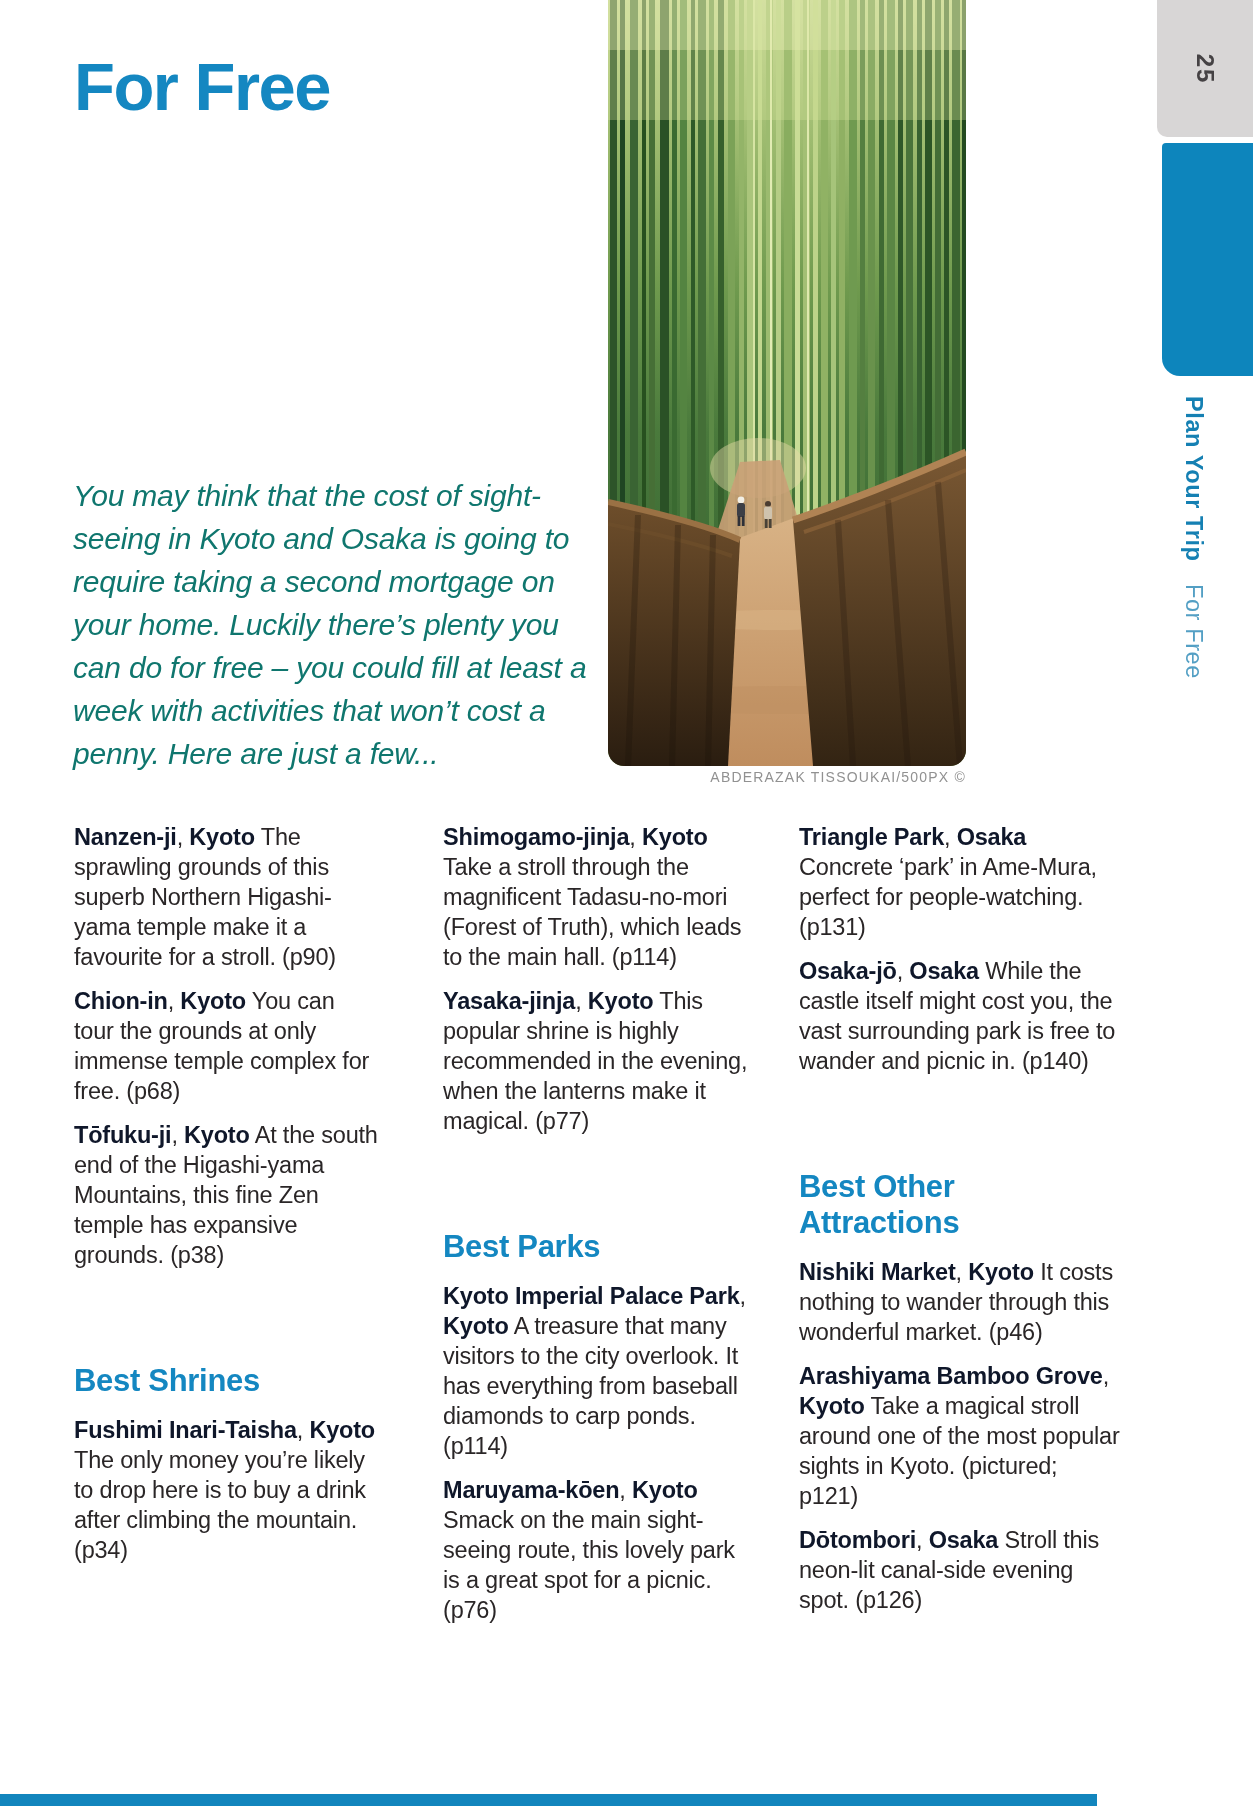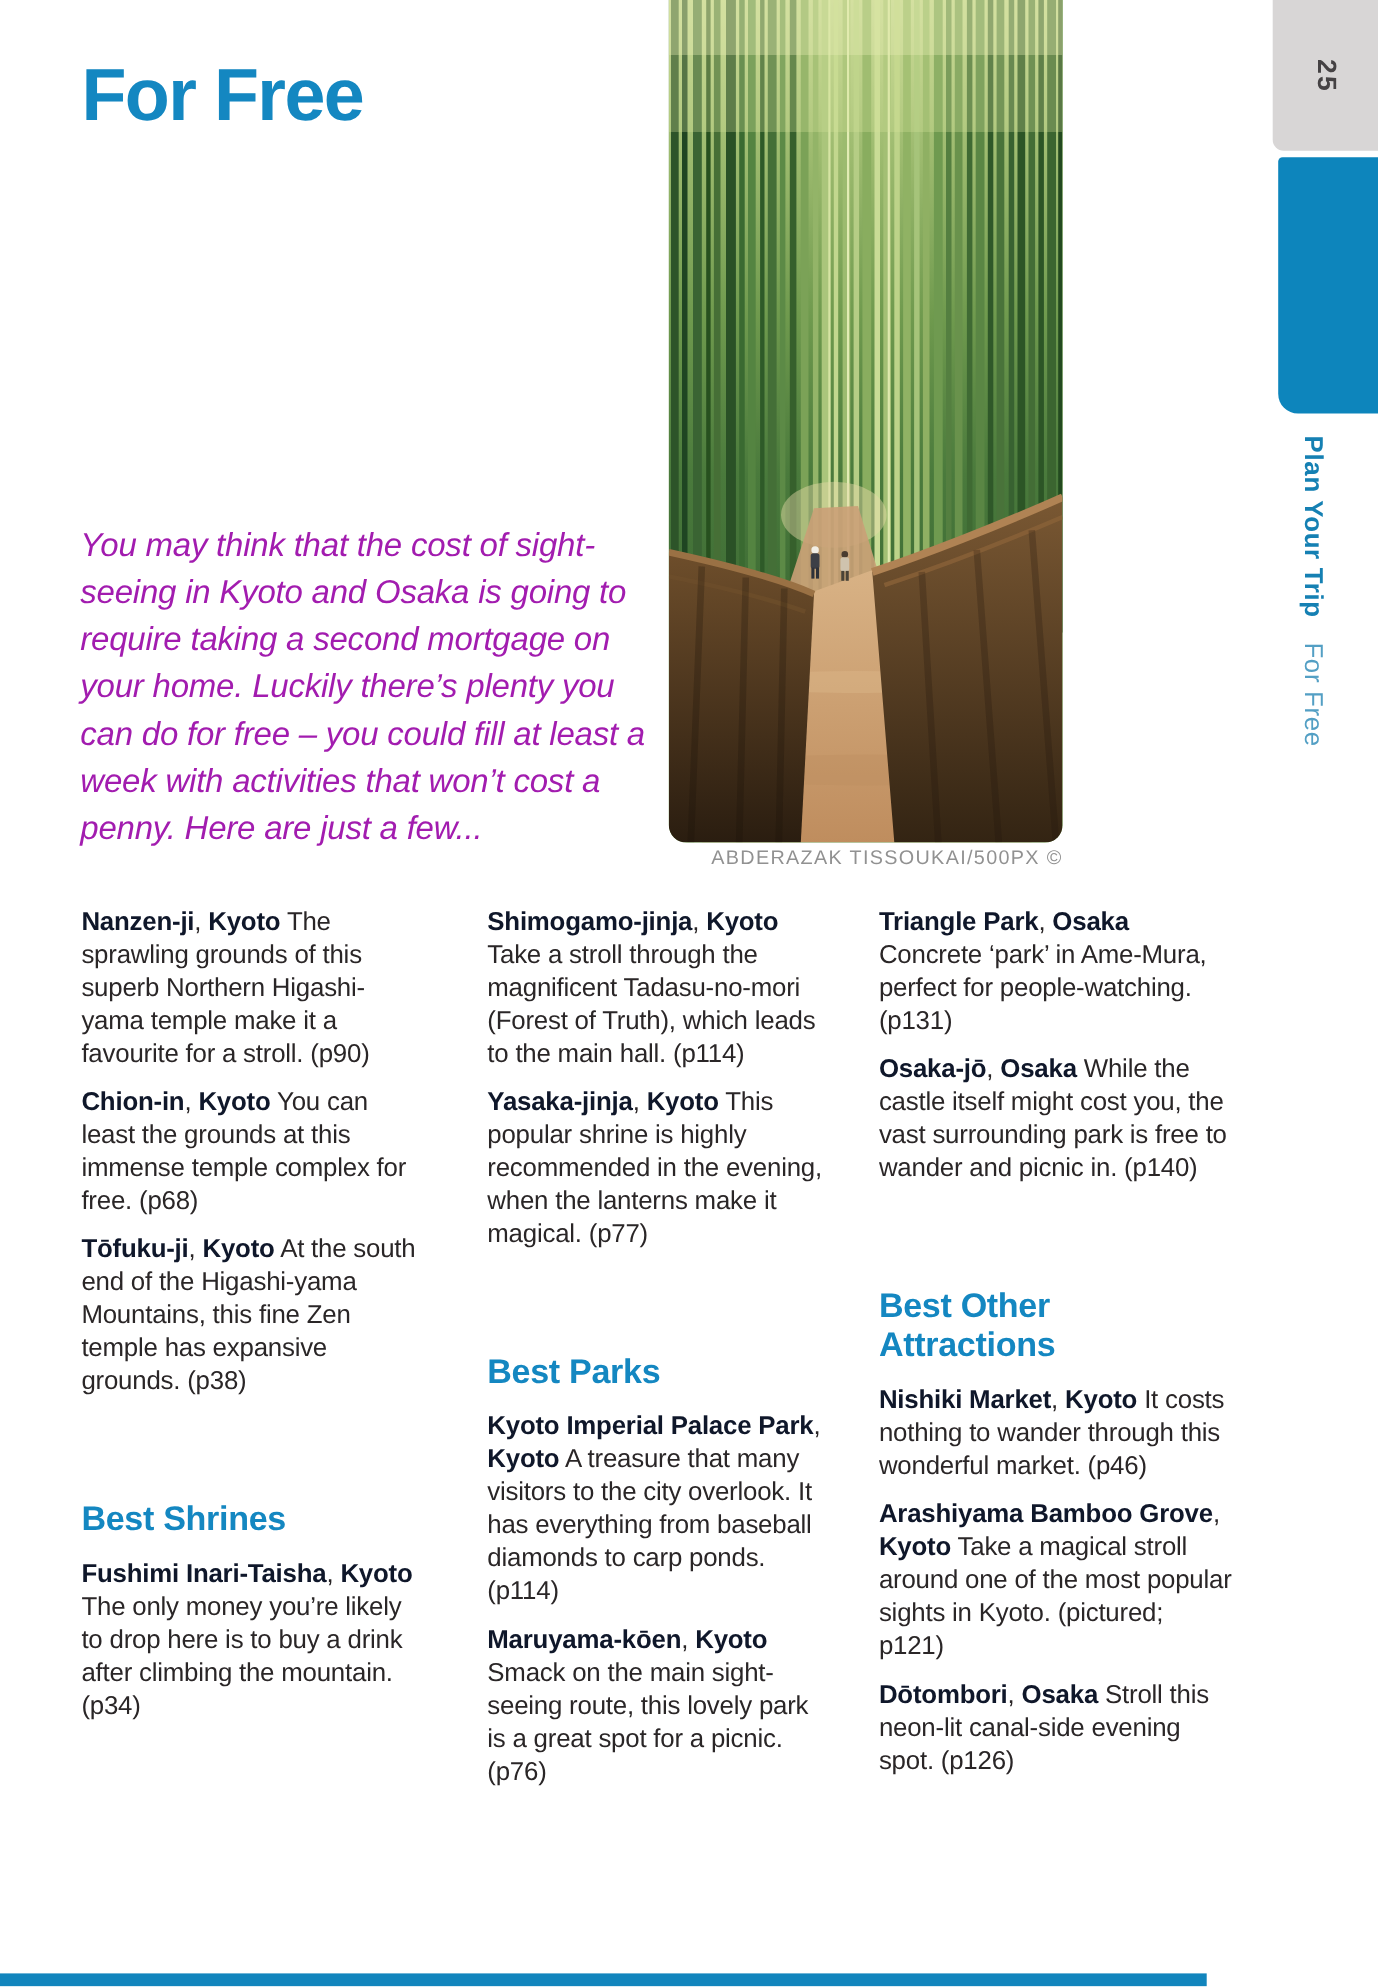--- a/index.html
+++ b/index.html
@@ -5,28 +5,28 @@
   html,body{margin:0;padding:0;background:#ffffff;}
   .page{position:relative;width:1253px;height:1806px;background:#ffffff;overflow:hidden;
         font-family:"Liberation Sans",sans-serif;color:#2a2627;}
 
   
   .title{position:absolute;left:74px;top:52px;margin:0;font-size:67px;line-height:1.05;
          font-weight:700;color:#1487c1;letter-spacing:-1.5px;}
 
   
   .intro{position:absolute;left:73px;top:474px;width:522px;margin:0;
-         font-size:30px;line-height:43px;font-style:italic;color:#a21caf;letter-spacing:-0.2px;}
+         font-size:30px;line-height:43px;font-style:italic;color:#0f766e;letter-spacing:-0.2px;}
 
   
   .photo{position:absolute;left:608px;top:0;width:358px;height:766px;margin:0;
          border-radius:0 0 16px 16px;overflow:hidden;background:#6f9a4e;}
   .photo svg{display:block;}
   .credit{position:absolute;left:578px;top:769px;width:388px;text-align:right;
-          font-size:18px;color:#919191;letter-spacing:1.2px;}
+          font-size:14px;color:#919191;letter-spacing:1.2px;}
 
   
   .pagenum-box{position:absolute;left:1157px;top:0;width:96px;height:137px;
                background:#d8d6d6;border-radius:0 0 0 10px;}
   .pagenum{position:absolute;left:50%;top:50%;transform:translate(-50%,-50%);
            writing-mode:vertical-rl;font-size:24px;font-weight:700;color:#454244;letter-spacing:2px;}
   .blue-tab{position:absolute;left:1162px;top:143px;width:91px;height:233px;
             background:#0d85bc;border-radius:4px 0 0 18px;}
   .side-label{position:absolute;left:1180px;top:396px;writing-mode:vertical-rl;white-space:nowrap;}
   .side-bold{font-size:23.5px;font-weight:700;color:#1580b3;letter-spacing:0.6px;}
@@ -167,21 +167,21 @@
     <span class="pagenum">25</span>
   </div>
   <div class="blue-tab"></div>
   <div class="side-label">
     <span class="side-bold">Plan Your Trip</span>
     <span class="side-light">For Free</span>
   </div>
 
   <div class="col col-1">
     <p class="entry"><b>Nanzen-ji</b><span class="sep">, </span><b>Kyoto</b> <span>The sprawling grounds of this superb Northern Higashi-yama temple make it a favourite for a stroll. (p90)</span></p>
-    <p class="entry"><b>Chion-in</b><span class="sep">, </span><b>Kyoto</b> <span>You can least the grounds at this immense temple complex for free. (p68)</span></p>
+    <p class="entry"><b>Chion-in</b><span class="sep">, </span><b>Kyoto</b> <span>You can tour the grounds at only immense temple complex for free. (p68)</span></p>
     <p class="entry"><b>Tōfuku-ji</b><span class="sep">, </span><b>Kyoto</b> <span>At the south end of the Higashi-yama Mountains, this fine Zen temple has expansive grounds. (p38)</span></p>
     <h2 class="heading gap-lg">Best Shrines</h2>
     <p class="entry"><b>Fushimi Inari-Taisha</b><span class="sep">, </span><b>Kyoto</b> <span>The only money you’re likely to drop here is to buy a drink after climbing the mountain. (p34)</span></p>
   </div>
 
   <div class="col col-2">
     <p class="entry"><b>Shimogamo-jinja</b><span class="sep">, </span><b>Kyoto</b> <span>Take a stroll through the magnificent Tadasu-no-mori (Forest of Truth), which leads to the main hall. (p114)</span></p>
     <p class="entry"><b>Yasaka-jinja</b><span class="sep">, </span><b>Kyoto</b> <span>This popular shrine is highly recommended in the evening, when the lanterns make it magical. (p77)</span></p>
     <h2 class="heading gap-lg">Best Parks</h2>
     <p class="entry"><b>Kyoto Imperial Palace Park</b><span class="sep">, </span><b>Kyoto</b> <span>A treasure that many visitors to the city overlook. It has everything from baseball diamonds to carp ponds. (p114)</span></p>

